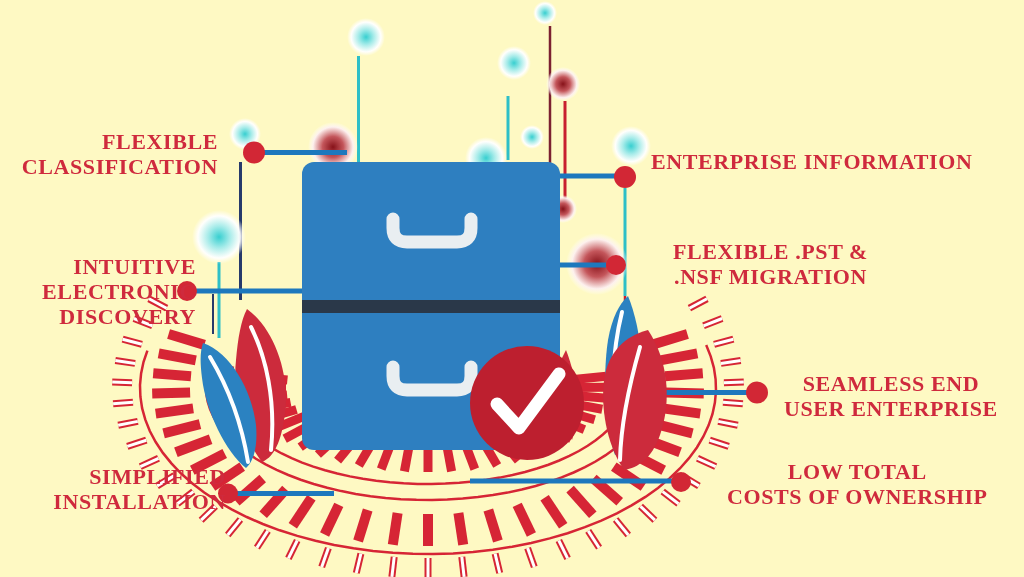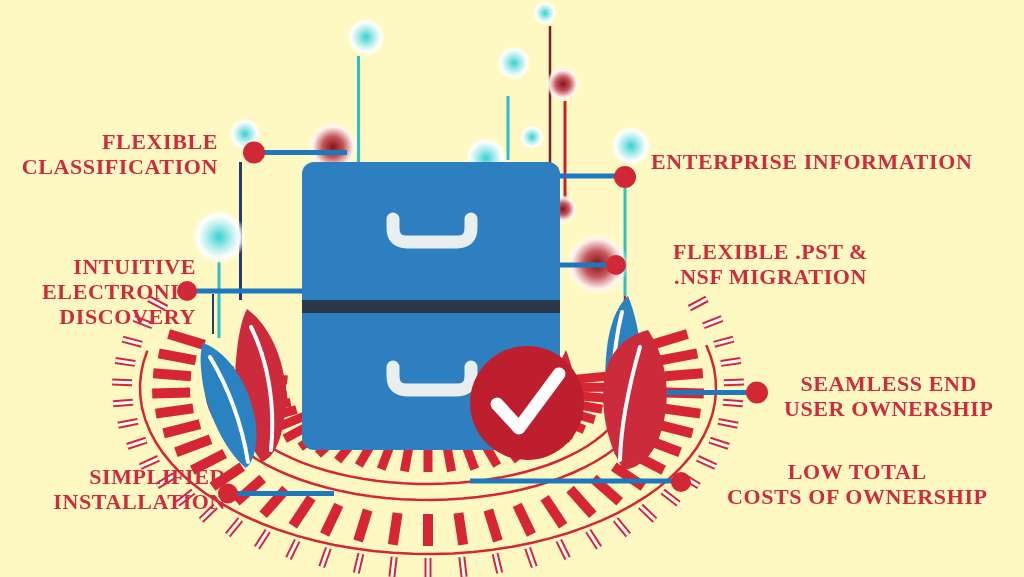--- a/index.html
+++ b/index.html
@@ -306,21 +306,21 @@
     <span>ENTERPRISE INFORMATION</span>
   </div>
 
   <div class="feature-label align-left" style="top:239px;left:645px;margin-left:28px;">
     <span>FLEXIBLE .PST &amp;</span>
     <span>.NSF MIGRATION</span>
   </div>
 
   <div class="feature-label align-left" style="top:371px;left:784px;">
     <span>SEAMLESS END</span>
-    <span>USER OWNERSHIP</span>
+    <span>USER ENTERPRISE</span>
   </div>
 
   <div class="feature-label align-left" style="top:459px;left:727px;">
     <span>LOW TOTAL</span>
     <span>COSTS OF OWNERSHIP</span>
   </div>
 
 </div>
 
 </body></html>

